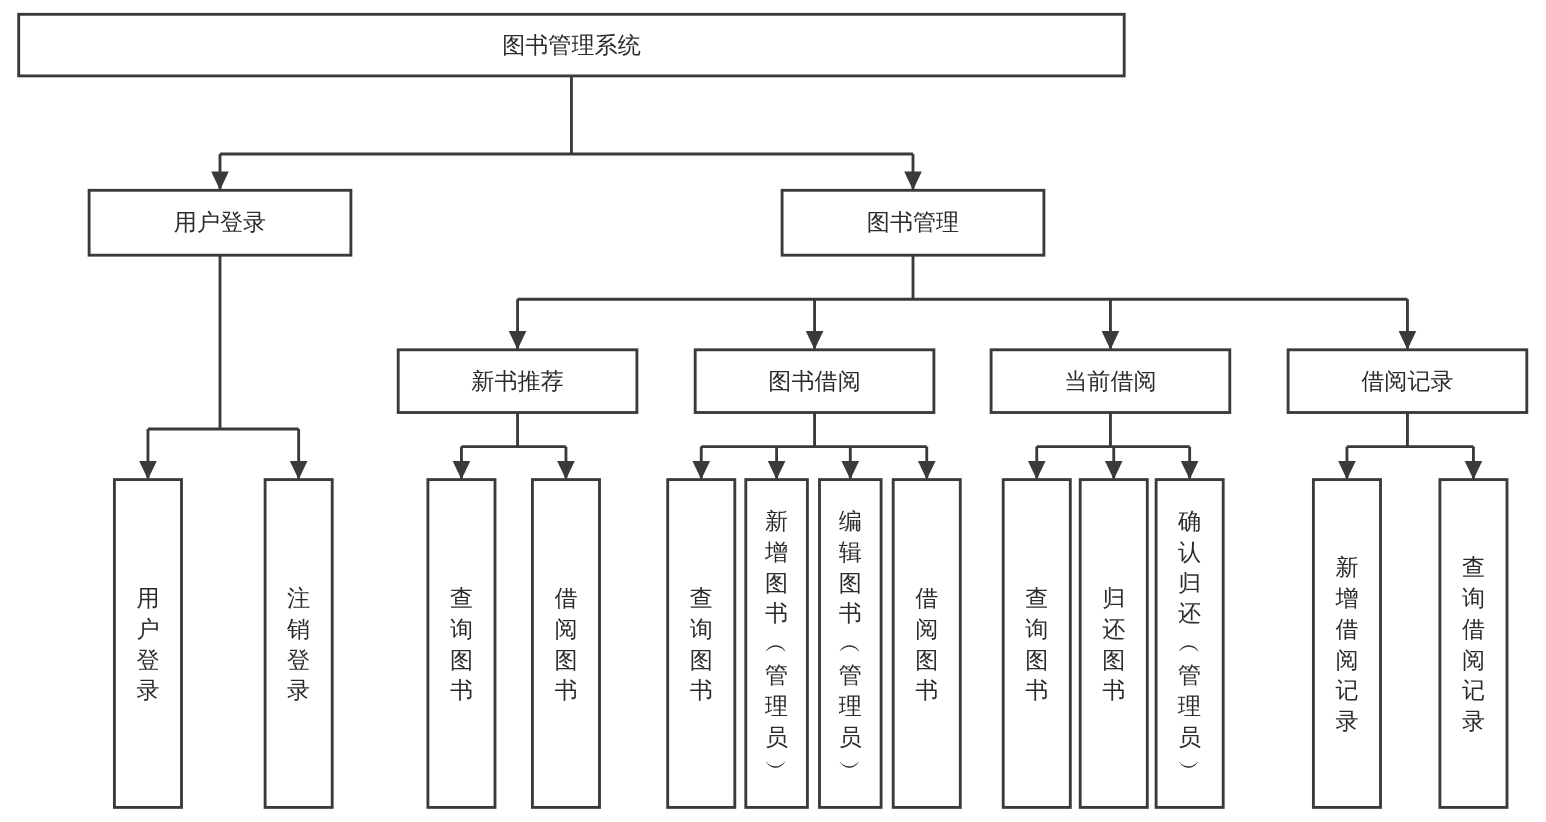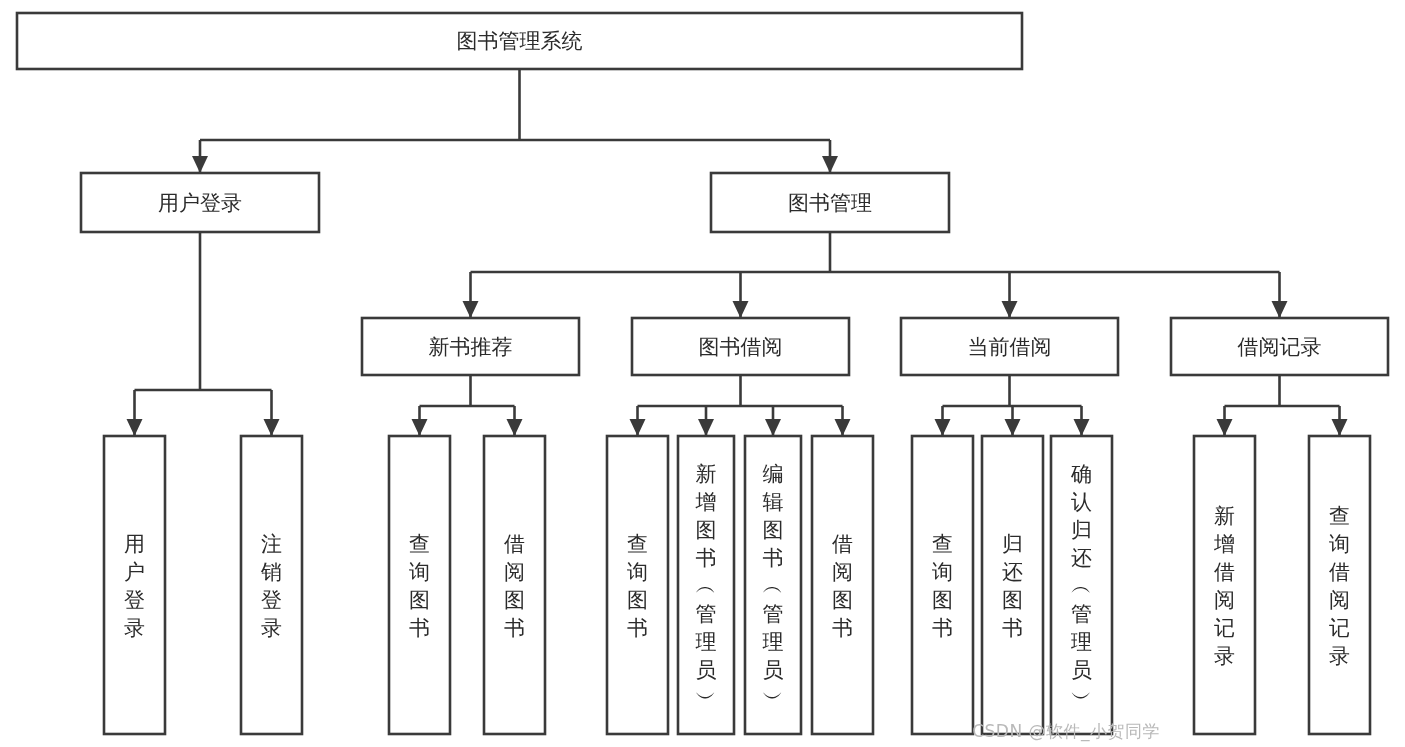--- a/index.html
+++ b/index.html
@@ -205,15 +205,14 @@
           <rect x="1194" y="436" width="61" height="298" class="node-box"></rect>
           <text x="1224.5" y="522.84" class="node-label-v"><tspan x="1224.5" dy="0">新</tspan><tspan x="1224.5" dy="28">增</tspan><tspan x="1224.5" dy="28">借</tspan><tspan x="1224.5" dy="28">阅</tspan><tspan x="1224.5" dy="28">记</tspan><tspan x="1224.5" dy="28">录</tspan></text>
         </g>
         <g>
           <rect x="1309" y="436" width="61" height="298" class="node-box"></rect>
           <text x="1339.5" y="522.84" class="node-label-v"><tspan x="1339.5" dy="0">查</tspan><tspan x="1339.5" dy="28">询</tspan><tspan x="1339.5" dy="28">借</tspan><tspan x="1339.5" dy="28">阅</tspan><tspan x="1339.5" dy="28">记</tspan><tspan x="1339.5" dy="28">录</tspan></text>
         </g>
       </g>
   </svg>
 
-  <div class="watermark-text">CSDN @软件_小贺同学</div>
 
 </div>
 
 </body></html>

